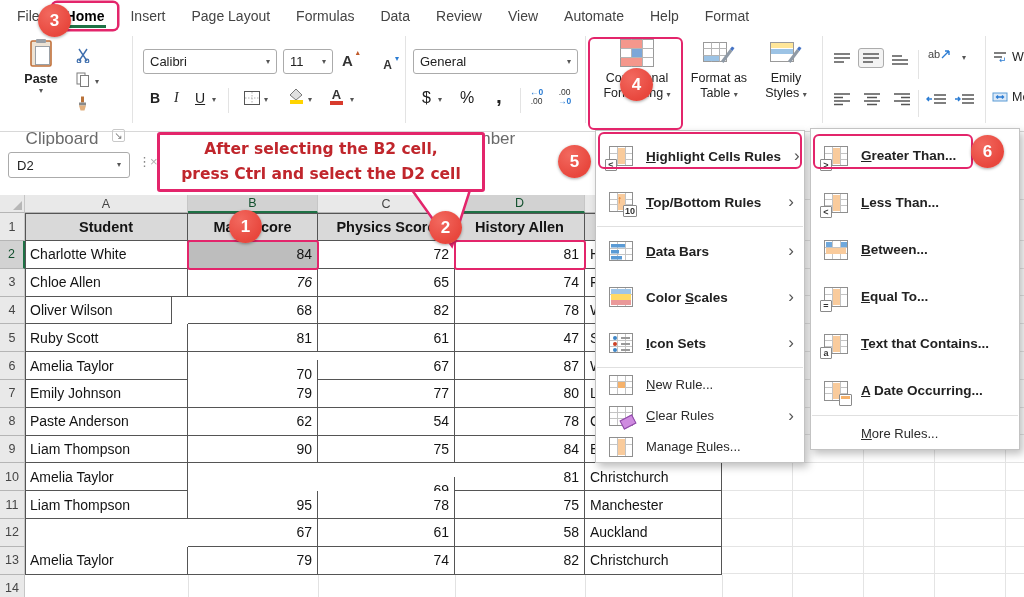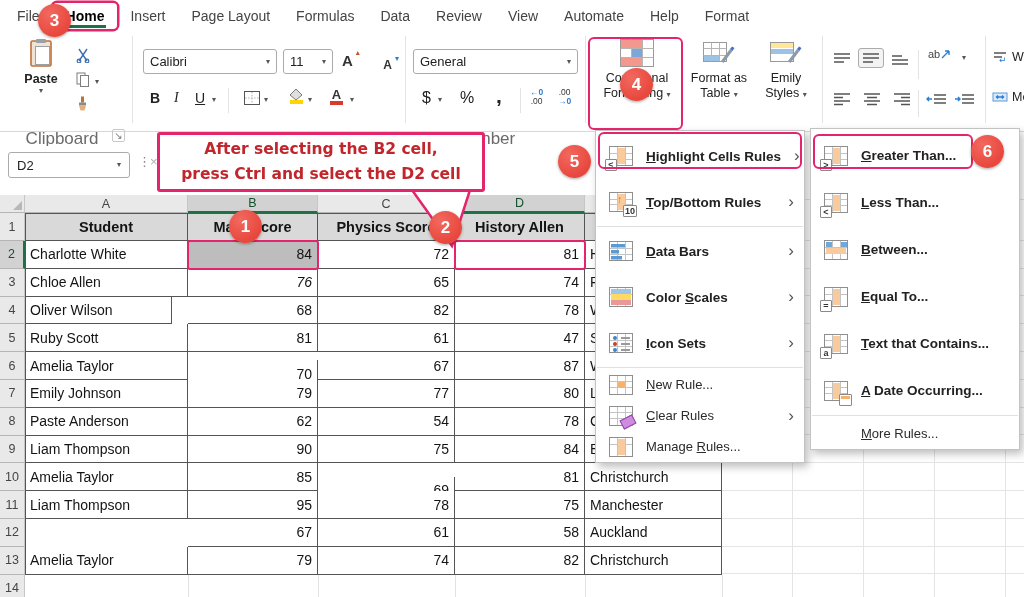--- a/index.html
+++ b/index.html
@@ -432,21 +432,20 @@
     <div class="cell num" style="left: 188px; top: 212.8px; width: 130px; height: 27.8px;">62</div>
     <div class="cell num" style="left: 318px; top: 212.8px; width: 137px; height: 27.8px;">54</div>
     <div class="cell num" style="left: 455px; top: 212.8px; width: 130px; height: 27.8px;">78</div>
     <div class="cell" style="left: 585px; top: 212.8px; width: 137px; height: 27.8px;">C</div>
     <div class="cell" style="left: 25px; top: 240.6px; width: 163px; height: 27.8px;">Liam Thompson</div>
     <div class="cell num" style="left: 188px; top: 240.6px; width: 130px; height: 27.8px; text-align: right;">90</div>
     <div class="cell num" style="left: 318px; top: 240.6px; width: 137px; height: 27.8px;">75</div>
     <div class="cell num" style="left: 455px; top: 240.6px; width: 130px; height: 27.8px;">84</div>
     <div class="cell" style="left: 585px; top: 240.6px; width: 137px; height: 27.8px;">B</div>
     <div class="cell" style="left: 25px; top: 268.4px; width: 163px; height: 27.8px;">Amelia Taylor</div>
-    <div class="cell num" style="left: 188px; top: 268.4px; width: 130px; height: 27.8px;">85</div>
     <div class="cell num" style="left: 318px; top: 282px; width: 137px; height: 27.8px;">69</div>
     <div class="cell num" style="left: 455px; top: 268.4px; width: 130px; height: 27.8px;">81</div>
     <div class="cell" style="left: 585px; top: 268.4px; width: 137px; height: 27.8px;">Christchurch</div>
     <div class="cell" style="left: 25px; top: 296.2px; width: 163px; height: 27.8px;">Liam Thompson</div>
     <div class="cell num" style="left: 188px; top: 296.2px; width: 130px; height: 27.8px;">95</div>
     <div class="cell num" style="left: 318px; top: 296.2px; width: 137px; height: 27.8px;">78</div>
     <div class="cell num" style="left: 455px; top: 296.2px; width: 130px; height: 27.8px;">75</div>
     <div class="cell" style="left: 585px; top: 296.2px; width: 137px; height: 27.8px;">Manchester</div>
     <div class="cell num" style="left: 188px; top: 324px; width: 130px; height: 27.8px;">67</div>
     <div class="cell num" style="left: 318px; top: 324px; width: 137px; height: 27.8px;">61</div>

